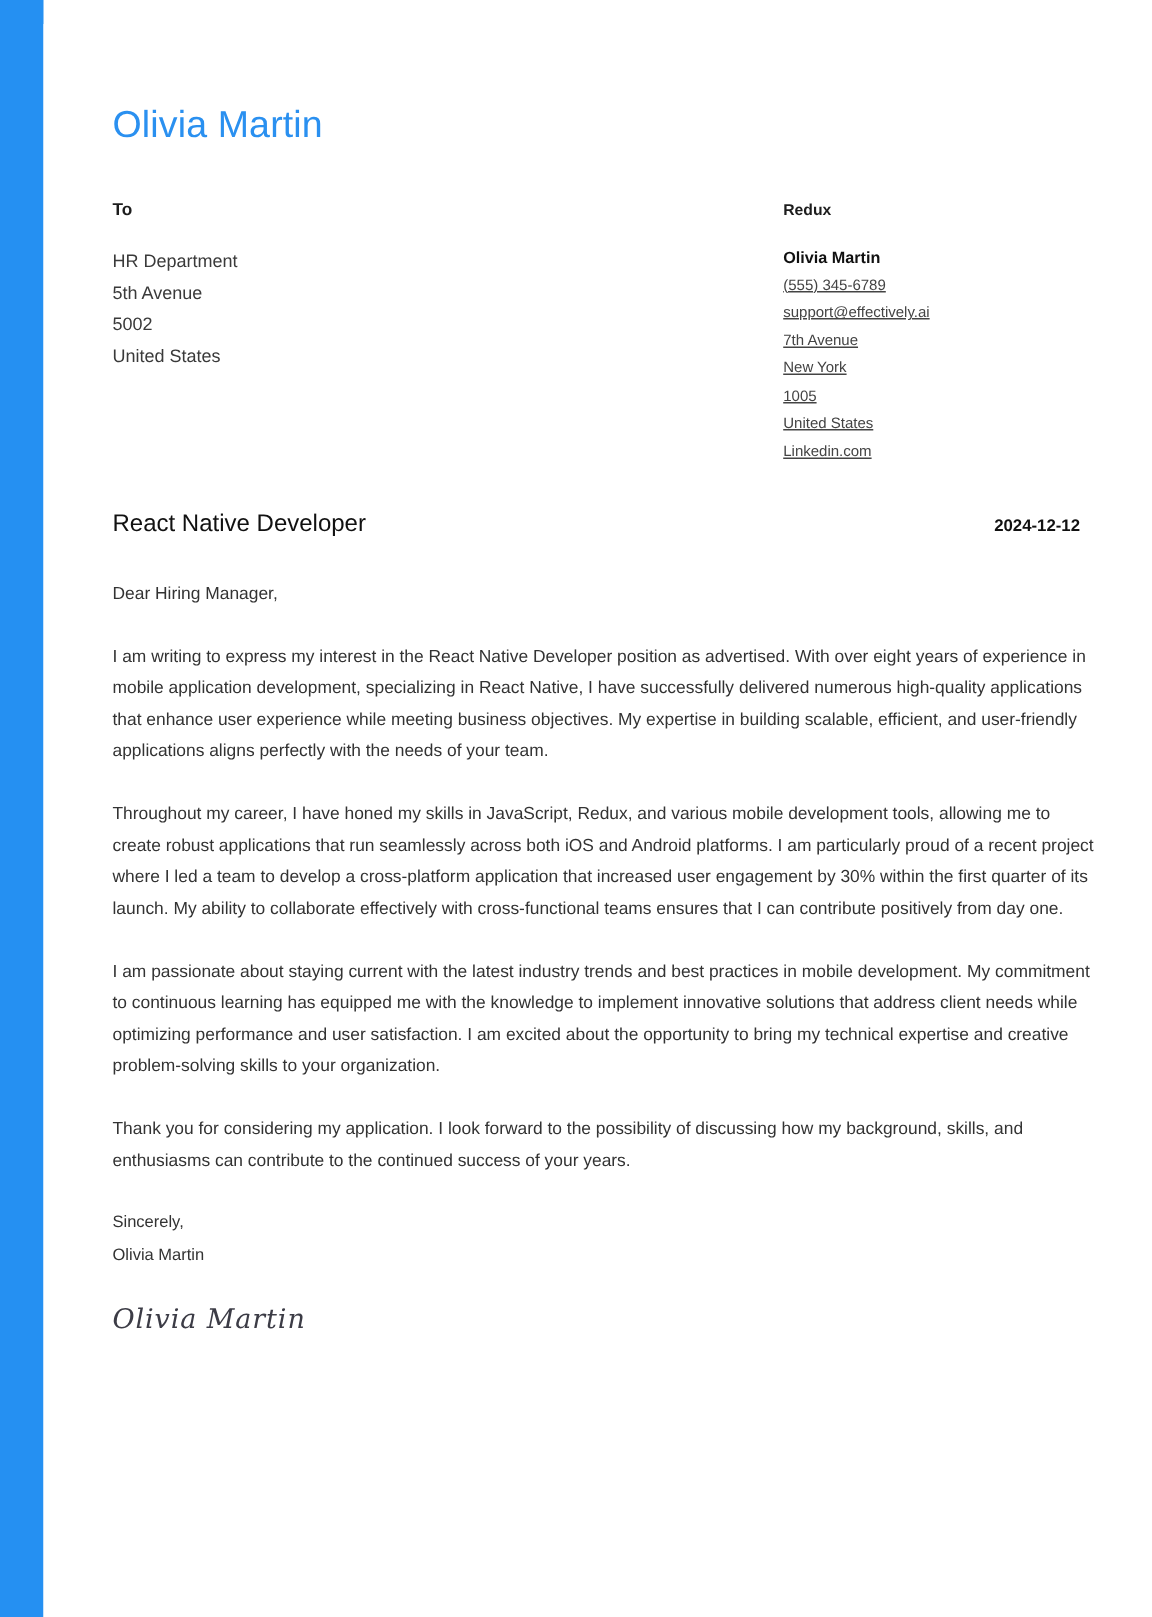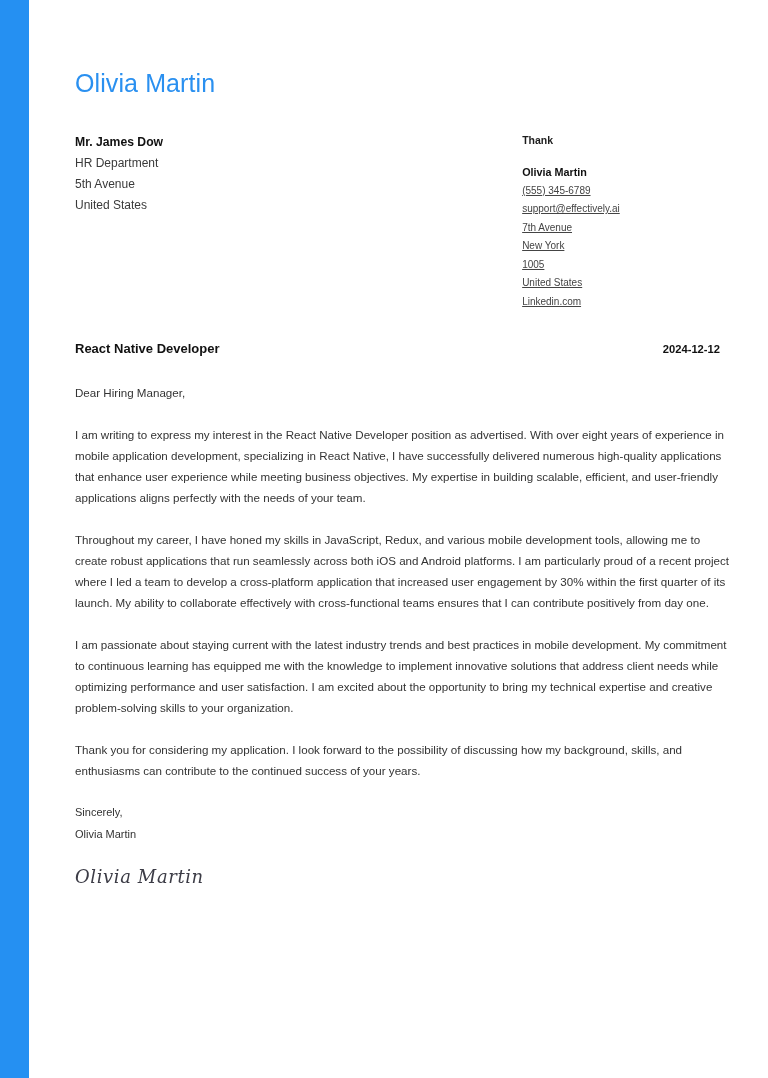--- a/index.html
+++ b/index.html
@@ -85,22 +85,22 @@
 
   
   #subject-row {
     display: flex;
     justify-content: space-between;
     align-items: baseline;
     margin: 30px 0 0 0;
     padding: 0 48px 0 46px;
   }
   #job-title {
-    font-size: 13px;
-    font-weight: bold;
+    font-size: 16px;
+    font-weight: normal;
     color: #111111;
   }
   #letter-date {
     font-size: 11.2px;
     font-weight: bold;
     color: #111111;
   }
 
   
   #letter-body {
@@ -145,28 +145,29 @@
 
 <div id="page">
 
   <div id="letter-header">
     <div id="candidate-name">Olivia Martin</div>
   </div>
 
   <div id="address-block">
 
     <div id="recipient-column" class="addr-col">
-      <div class="addr-name">Mr. James Dow</div>
+      <div class="addr-label">To</div>
       <div class="addr-line">HR Department</div>
       <div class="addr-line">5th Avenue</div>
+      <div class="addr-line">5002</div>
       <div class="addr-line">United States</div>
     </div>
 
     <div id="sender-column" class="addr-col">
-      <div class="addr-label">Thank</div>
+      <div class="addr-label">Redux</div>
       <div class="addr-name">Olivia Martin</div>
       <div class="addr-line">(555) 345-6789</div>
       <div class="addr-line">support@effectively.ai</div>
       <div class="addr-line">7th Avenue</div>
       <div class="addr-line">New York</div>
       <div class="addr-line">1005</div>
       <div class="addr-line">United States</div>
       <div class="addr-line">Linkedin.com</div>
     </div>
 

